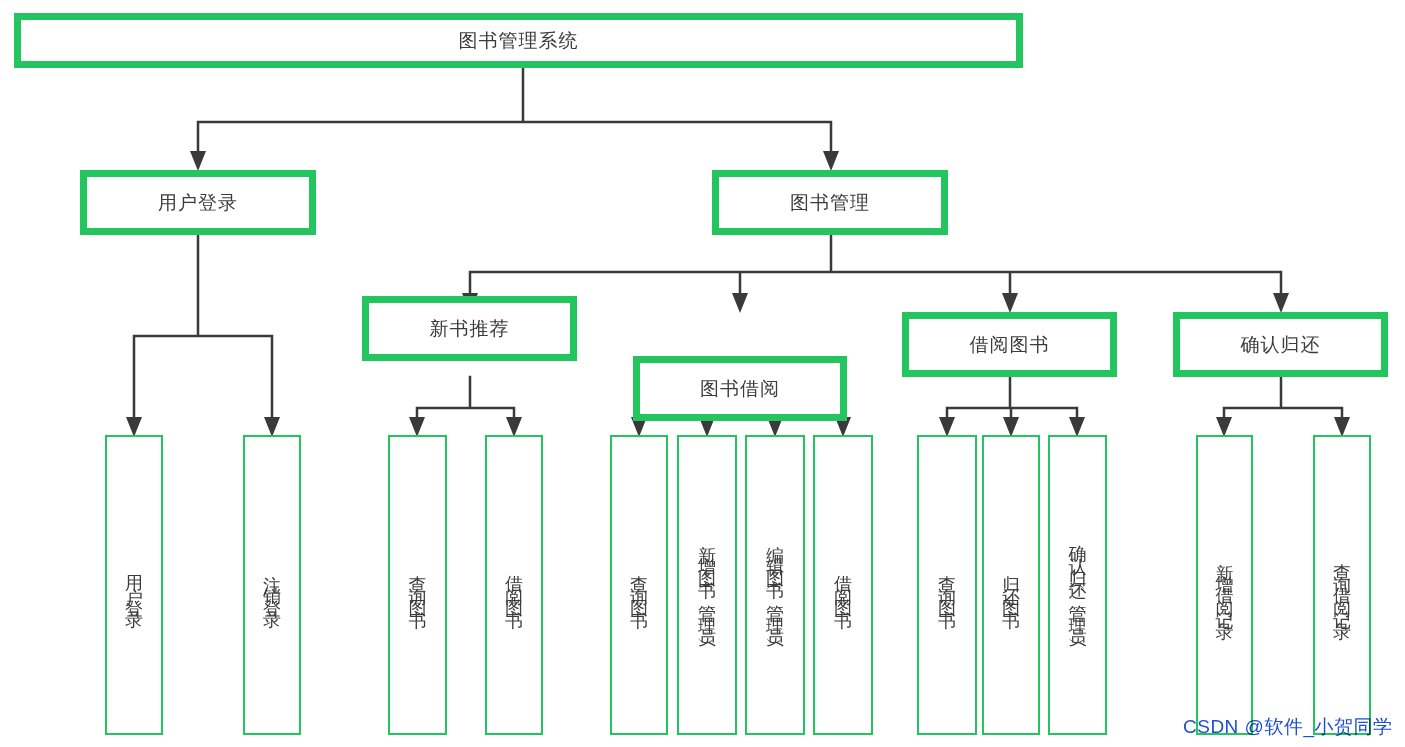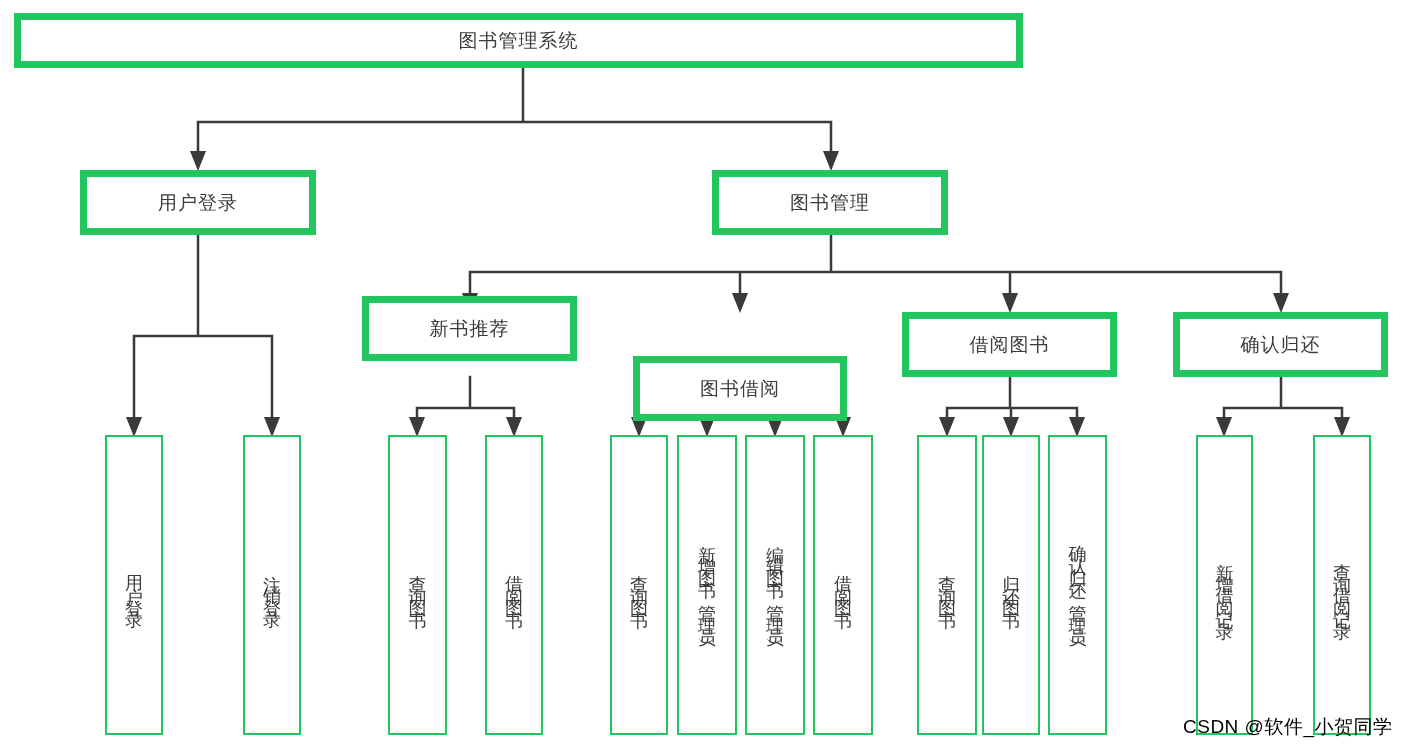--- a/index.html
+++ b/index.html
@@ -41,21 +41,21 @@
     writing-mode: vertical-rl;
     letter-spacing: 12px;
     line-height: 1;
   }
   .watermark {
     position: absolute;
     left: 1183px;
     top: 714px;
     font-size: 19px;
     letter-spacing: 0.5px;
-    color: #000000;
+    color: #1d4ed8;
     mix-blend-mode: multiply;
     z-index: 5;
     white-space: nowrap;
   }
 </style>
 </head>
 <body>
 
 <div class="canvas">
 

